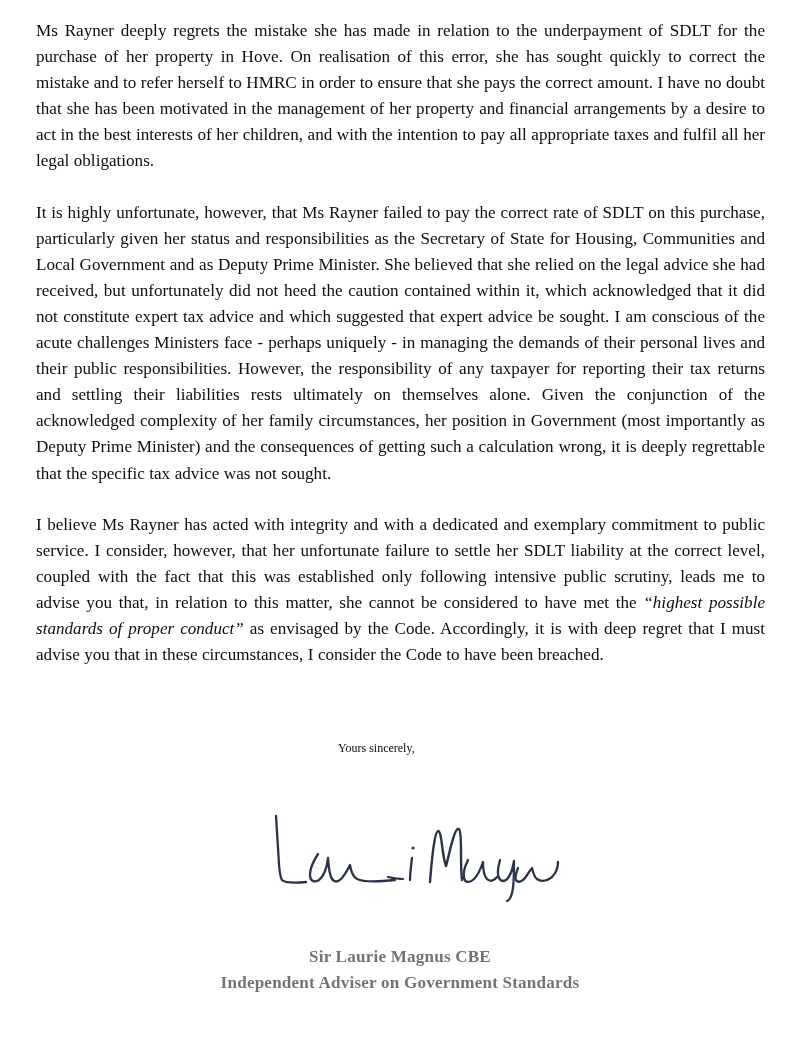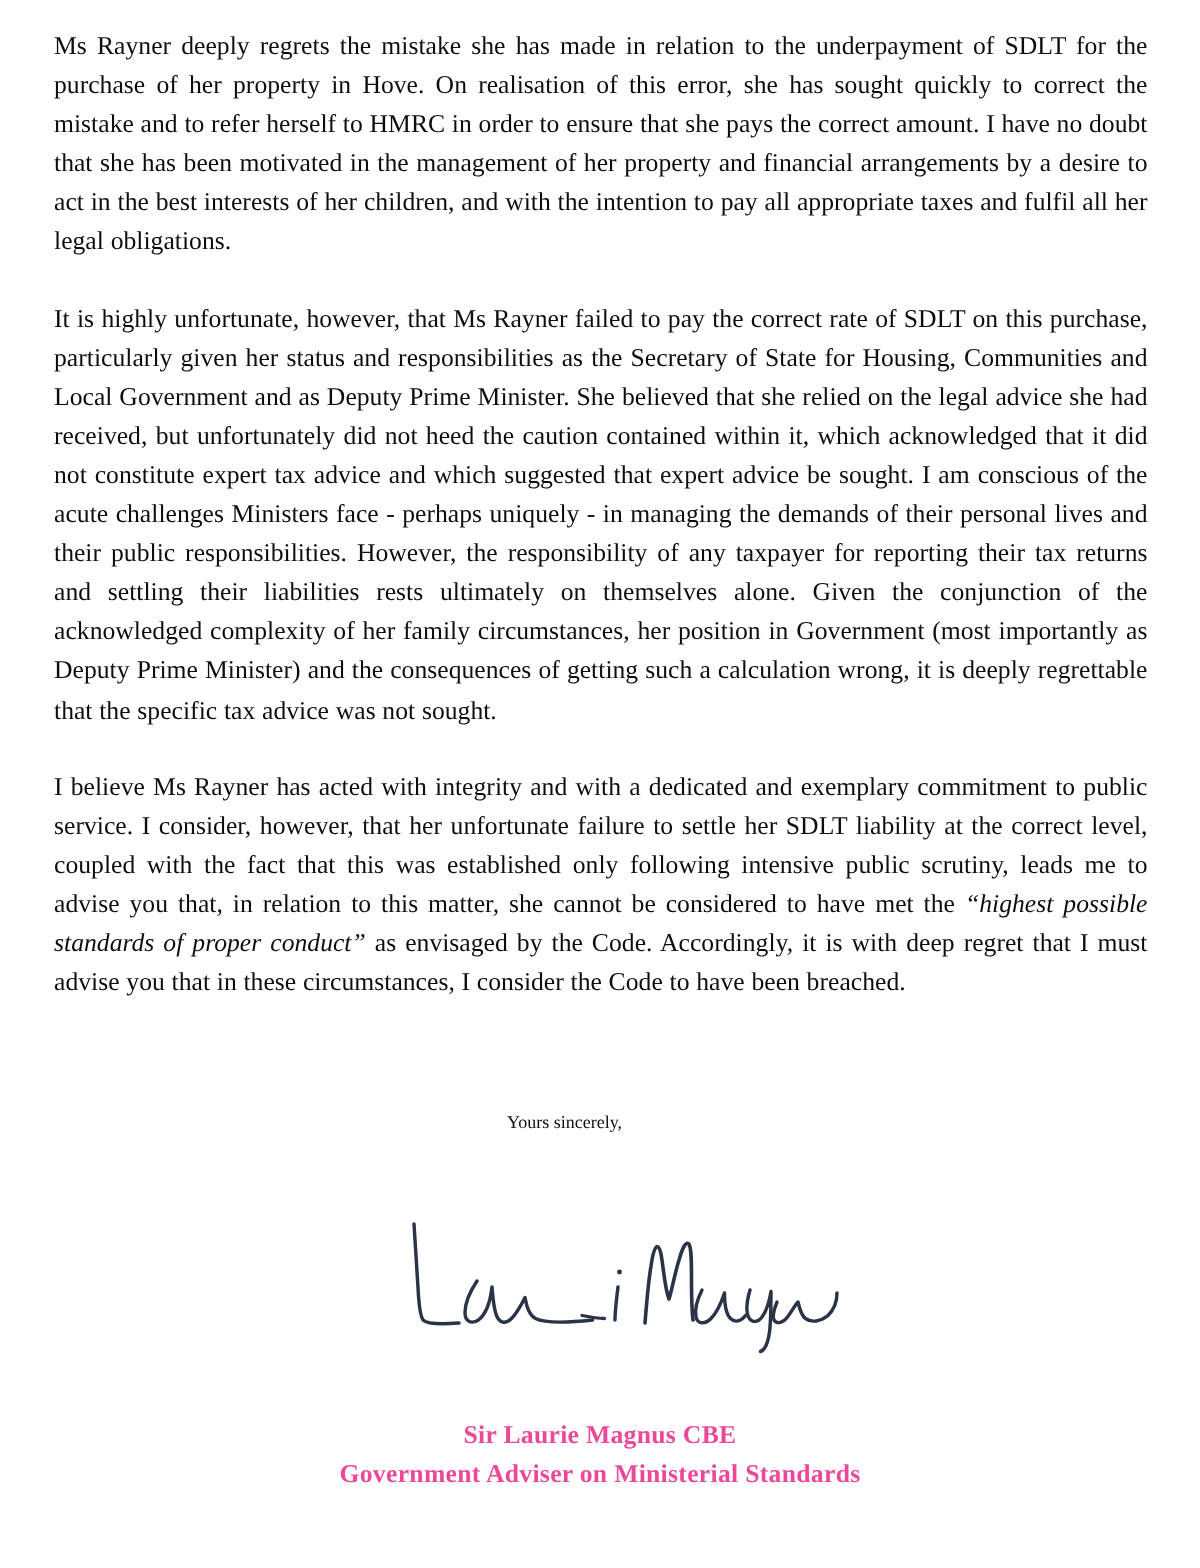--- a/index.html
+++ b/index.html
@@ -74,21 +74,21 @@
     left: 0;
     top: 944px;
     width: 800px;
     text-align: center;
   }
   .signoff-line {
     font-weight: bold;
     font-size: 17.1px;
     line-height: 25.5px;
     letter-spacing: 0.2px;
-    color: #ec4899;
+    color: #737373;
   }
 </style>
 </head>
 <body>
 
 <div class="page">
 
   <div class="letter-body">
 
     <p class="para">Ms Rayner deeply regrets the mistake she has made in relation to the underpayment of SDLT for the purchase of her property in Hove. On realisation of this error, she has sought quickly to correct the mistake and to refer herself to HMRC in order to ensure that she pays the correct amount. I have no doubt that she has been motivated in the management of her property and financial arrangements by a desire to act in the best interests of her children, and with the intention to pay all appropriate taxes and fulfil all her legal obligations.</p>
@@ -125,16 +125,16 @@
                  C250 97, 248 102, 245 103" stroke-width="2.3"></path>
         <path d="M256 70 C254 75, 253 80, 254 82 C256 85, 260 84, 263 80
                  C266 76, 268 72, 270 70 C271 74, 272 79, 275 81
                  C279 84, 285 83, 290 79 C294 75, 296 70, 296 64" stroke-width="2.3"></path>
       </g>
     </svg>
   </div>
 
   <div class="signoff">
     <div class="signoff-line">Sir Laurie Magnus CBE</div>
-    <div class="signoff-line">Government Adviser on Ministerial Standards</div>
+    <div class="signoff-line">Independent Adviser on Government Standards</div>
   </div>
 
 </div>
 
 </body></html>

